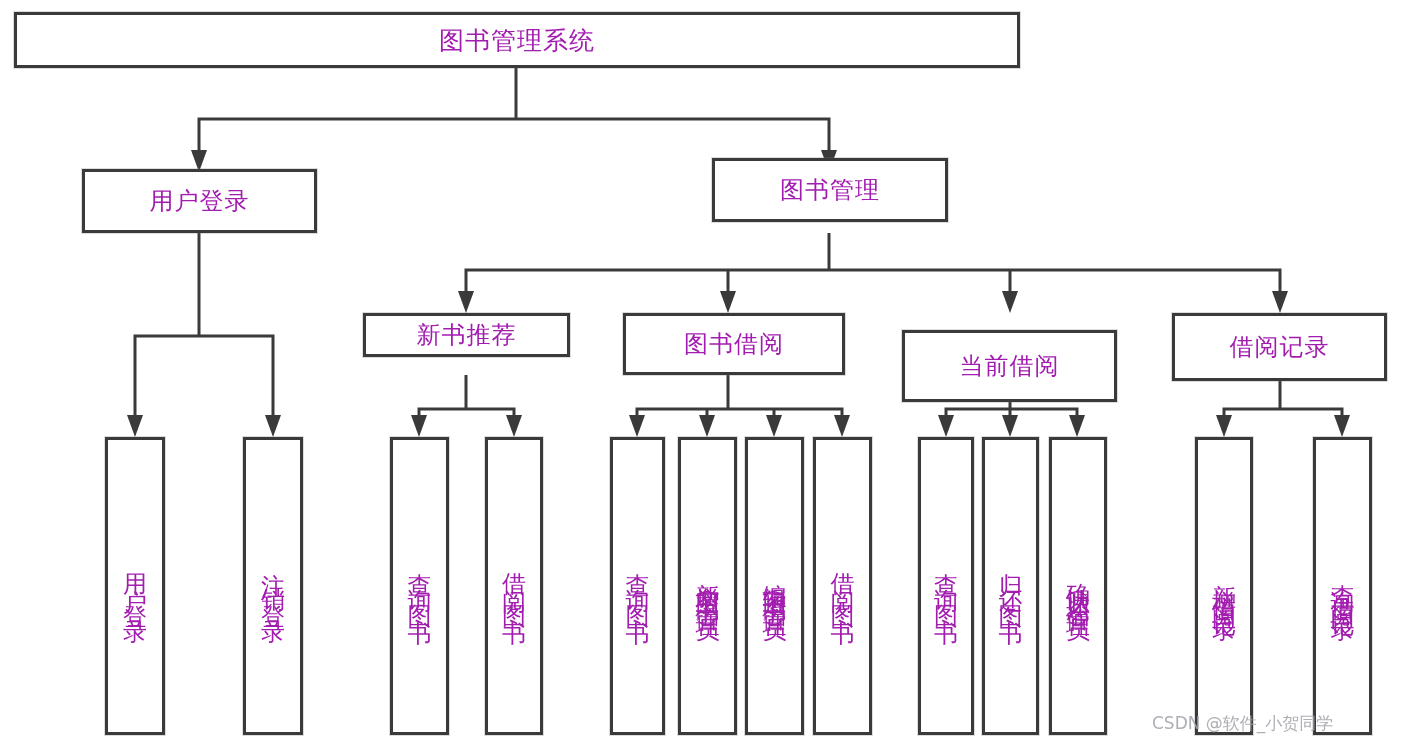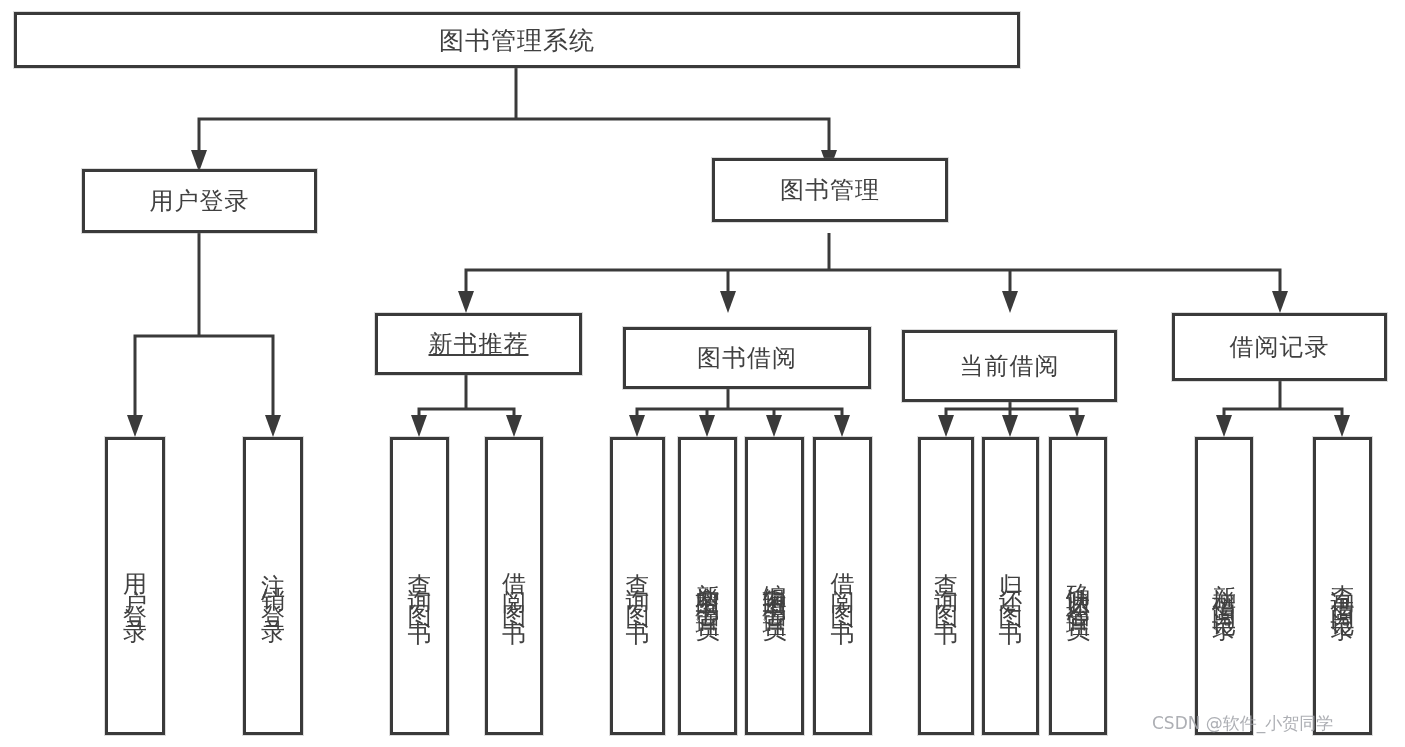--- a/index.html
+++ b/index.html
@@ -22,21 +22,21 @@
     pointer-events: none;
   }
   .box {
     position: absolute;
     box-sizing: border-box;
     border: 3px solid #3a3a3a;
     background: #ffffff;
     display: flex;
     align-items: center;
     justify-content: center;
-    color: #404040;
+    color: #a21caf;
     box-shadow: 0 0 0 1px rgba(120,120,120,0.25);
   }
   .h-label {
     font-size: 24px;
     letter-spacing: 1px;
     white-space: nowrap;
   }
   .root-label { font-size: 25px; }
   .leaf .v-label {
     writing-mode: vertical-rl;
@@ -119,24 +119,24 @@
     <span class="h-label root-label">图书管理系统</span>
   </div>
 
   <div class="box" style="left:82px; top:169px; width:235px; height:64px;">
     <span class="h-label">用户登录</span>
   </div>
   <div class="box" style="left:712px; top:158px; width:236px; height:64px;">
     <span class="h-label">图书管理</span>
   </div>
 
-  <div class="box" style="left:375px; top:313px; width:207px; height:62px;text-decoration:underline;">
+  <div class="box" style="left:363px; top:313px; width:207px; height:44px;">
     <span class="h-label">新书推荐</span>
   </div>
-  <div class="box" style="left:623px; top:313px; width:248px; height:62px;margin-top:14px;">
+  <div class="box" style="left:623px; top:313px; width:222px; height:62px;">
     <span class="h-label">图书借阅</span>
   </div>
   <div class="box" style="left:902px; top:330px; width:215px; height:72px;">
     <span class="h-label">当前借阅</span>
   </div>
   <div class="box" style="left:1172px; top:313px; width:215px; height:68px;">
     <span class="h-label">借阅记录</span>
   </div>
 
   <div class="box leaf ls4" style="left:105px; top:437px; width:60px; height:298px;">

